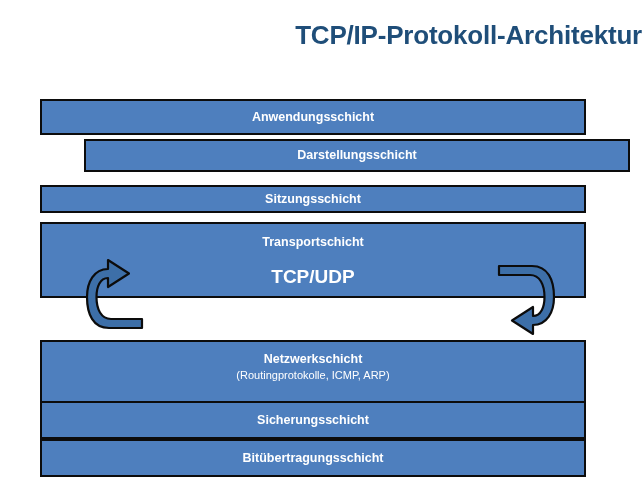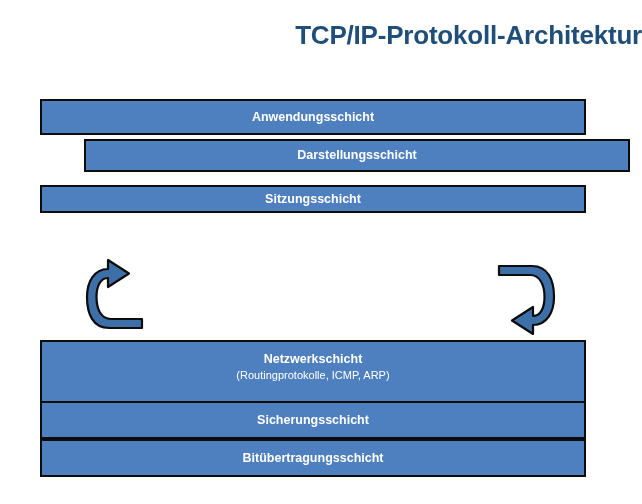--- a/index.html
+++ b/index.html
@@ -114,20 +114,24 @@
   </div>
 
   <div class="layer-box simple" id="box-presentation">
     <div class="layer-label">Darstellungsschicht</div>
   </div>
 
   <div class="layer-box simple" id="box-session">
     <div class="layer-label">Sitzungsschicht</div>
   </div>
 
+  <div class="layer-box" id="box-transport">
+    <div class="layer-label">Transportschicht</div>
+    <div class="protocol-label">TCP/UDP</div>
+  </div>
 
   <div class="layer-box" id="box-network">
     <div class="layer-label">Netzwerkschicht</div>
     <div class="layer-label sub">(Routingprotokolle, ICMP, ARP)</div>
     <div class="protocol-label">IP</div>
   </div>
 
   <div class="layer-box simple" id="box-datalink">
     <div class="layer-label">Sicherungsschicht</div>
   </div>

